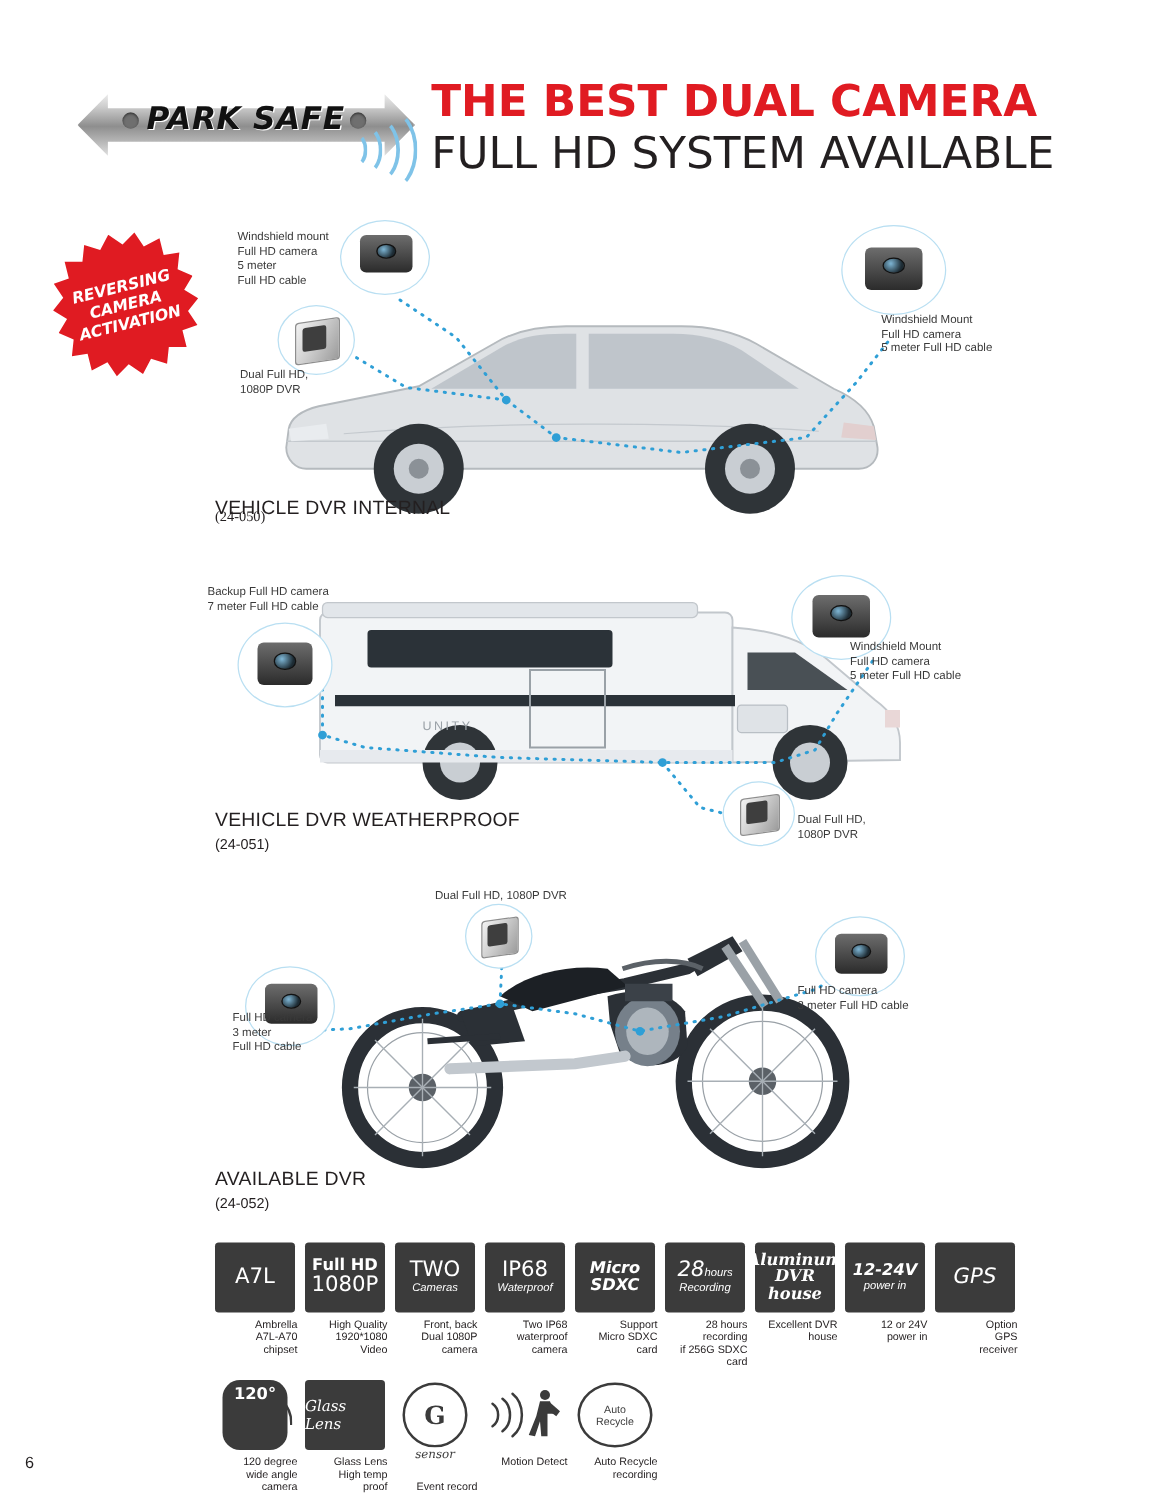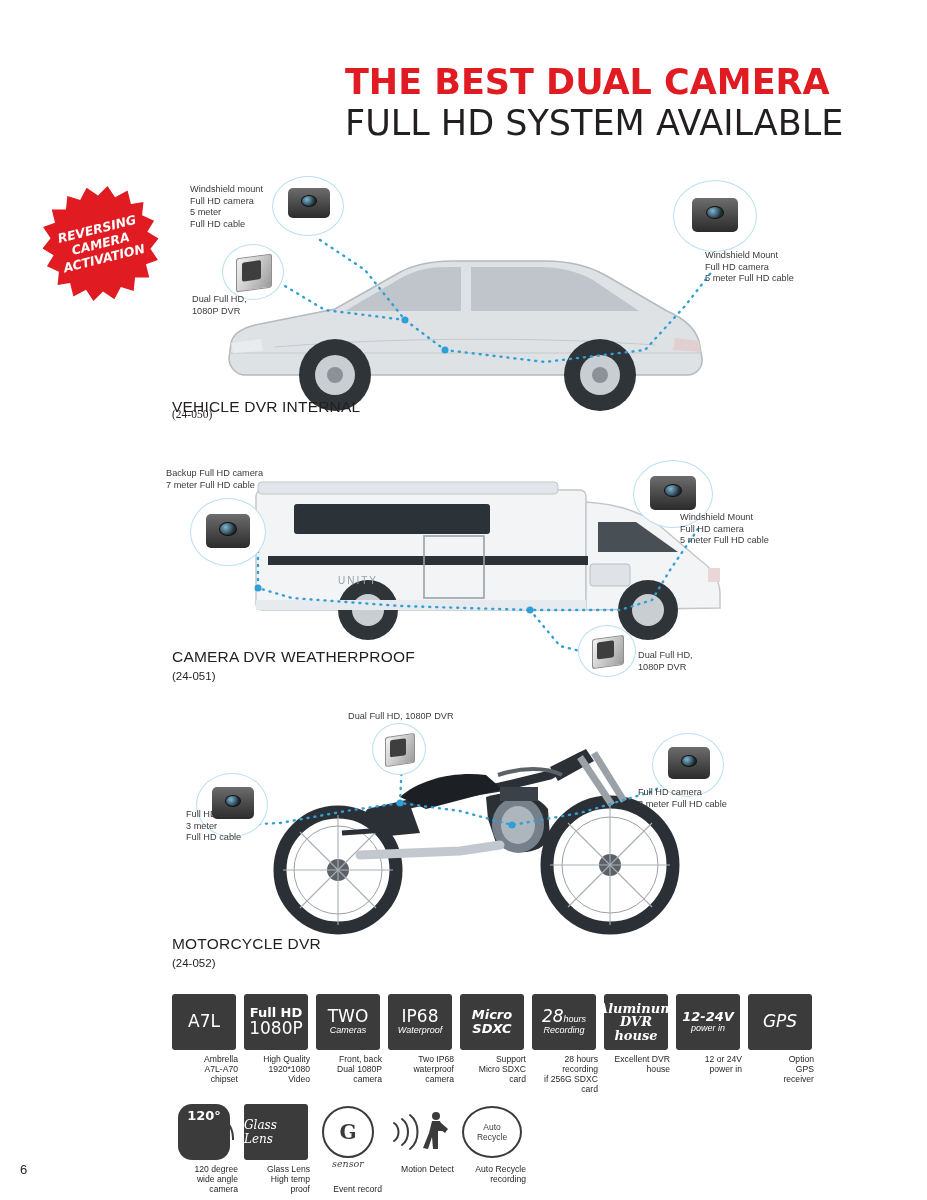--- a/index.html
+++ b/index.html
@@ -343,20 +343,32 @@
     position: absolute;
     left: 20px; top: 1162px;
     font-size: 13px;
     color: #231f20;
   }
 </style>
 </head>
 <body>
 
 <div class="header">
+  <div class="logo-wrap">
+    <div class="logo-arrow"></div>
+    <div class="logo-hole left"></div>
+    <div class="logo-hole right"></div>
+    <div class="logo-waves">
+      <div class="wave w1"></div>
+      <div class="wave w2"></div>
+      <div class="wave w3"></div>
+      <div class="wave w4"></div>
+    </div>
+    <div class="logo-text">PARK SAFE</div>
+  </div>
   <div class="head-line1">THE BEST DUAL CAMERA</div>
   <div class="head-line2">FULL HD SYSTEM AVAILABLE</div>
 </div>
 
 <div class="starburst"></div>
 <div class="starburst-text">
   <span>REVERSING</span>
   <span>CAMERA</span>
   <span>ACTIVATION</span>
 </div>
@@ -447,21 +459,21 @@
   <div class="cam" style="left:650px;top:36px;width:46px;height:34px;"></div>
   <div class="callout" style="left:680px;top:72px;width:130px;">Windshield Mount
 Full HD camera
 5 meter Full HD cable</div>
 
   <div class="bubble" style="left:578px;top:185px;width:58px;height:52px;border-radius:29px/26px;"></div>
   <div class="dvr" style="left:592px;top:197px;width:30px;height:28px;"></div>
   <div class="callout" style="left:638px;top:210px;width:110px;">Dual Full HD,
 1080P DVR</div>
 
-  <div class="sec-title" style="position:absolute;left:172px;top:208px;">CAMERA DVR WEATHERPROOF</div>
+  <div class="sec-title" style="position:absolute;left:172px;top:208px;">VEHICLE DVR WEATHERPROOF</div>
   <div class="sec-code" style="position:absolute;left:172px;top:228px;">(24-051)</div>
 </div>
 
 <div class="section" style="left:0;top:695px;width:927px;height:290px">
 
   <svg class="car" style="left:250px;top:10px;" width="480" height="230" viewBox="0 0 480 230">
     <circle cx="88" cy="165" r="58" fill="none" stroke="#2b3036" stroke-width="13"></circle>
     <circle cx="88" cy="165" r="44" fill="none" stroke="#9aa1a7" stroke-width="1"></circle>
     <circle cx="88" cy="165" r="11" fill="#5b6167"></circle>
     <g stroke="#a8afb5" stroke-width="1.1">
@@ -517,21 +529,21 @@
   <div class="cam" style="left:212px;top:92px;width:42px;height:32px;"></div>
   <div class="callout" style="left:186px;top:114px;width:110px;">Full HD camera
 3 meter
 Full HD cable</div>
 
   <div class="bubble" style="left:652px;top:38px;width:72px;height:64px;border-radius:36px/32px;"></div>
   <div class="cam" style="left:668px;top:52px;width:42px;height:32px;"></div>
   <div class="callout" style="left:638px;top:92px;width:130px;">Full HD camera
 3 meter Full HD cable</div>
 
-  <div class="sec-title" style="position:absolute;left:172px;top:240px;">MOTORCYCLE DVR</div>
+  <div class="sec-title" style="position:absolute;left:172px;top:240px;">AVAILABLE DVR</div>
   <div class="sec-code" style="position:absolute;left:172px;top:260px;">(24-052)</div>
 </div>
 
 <div class="features">
 
   <div class="frow">
 
     <div class="fcell">
       <div class="fbox">
         <span class="big">A7L</span>

